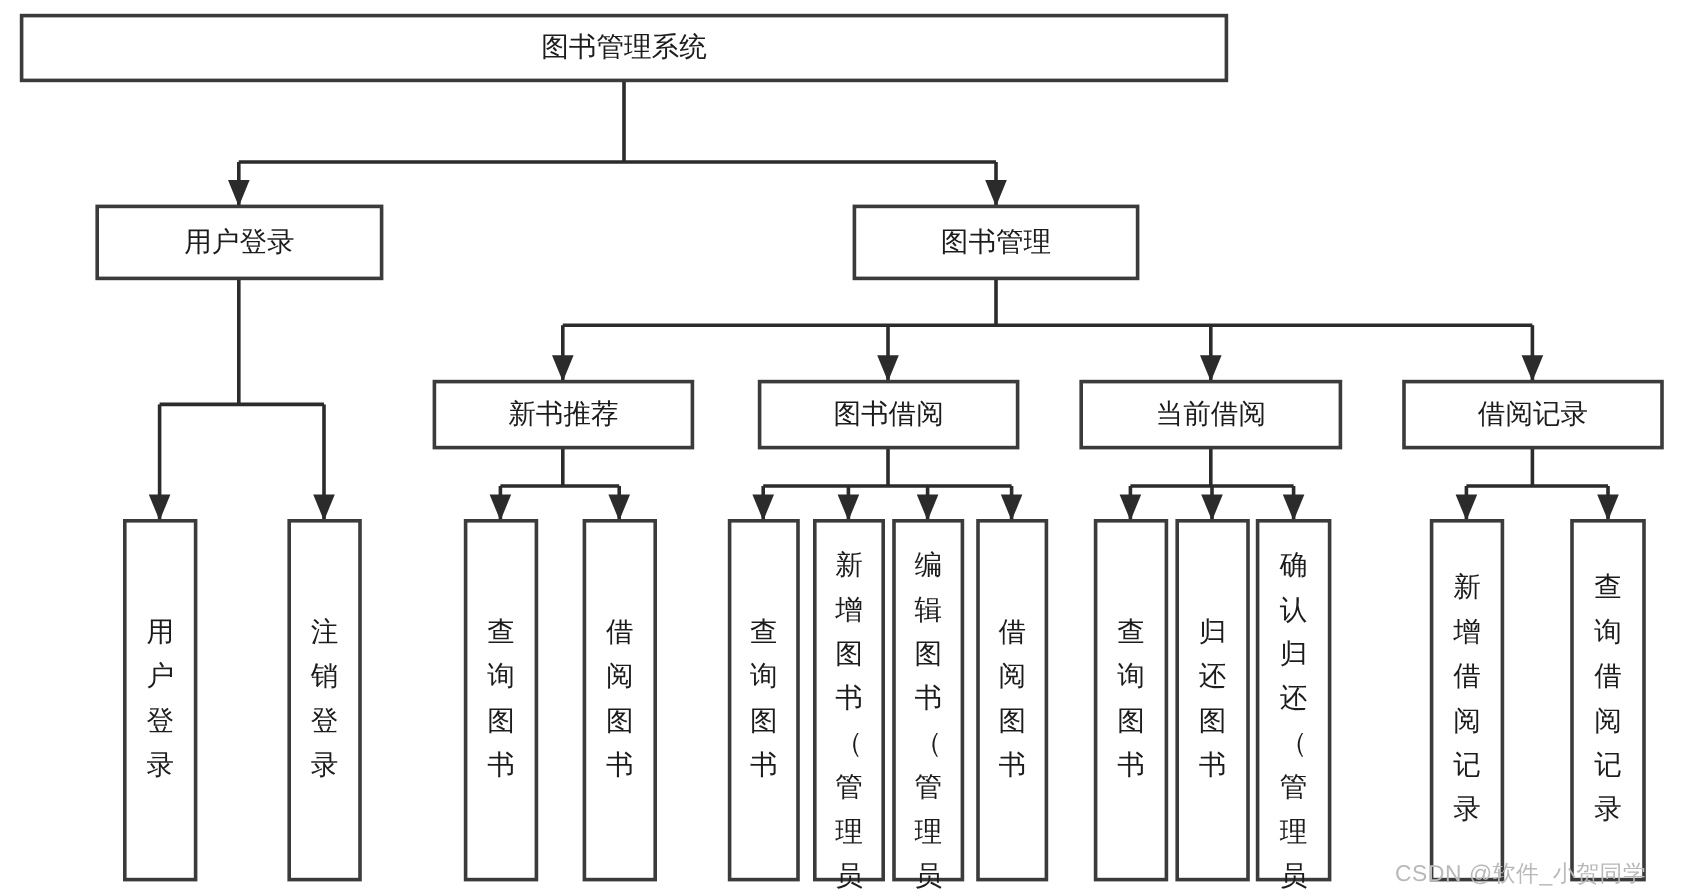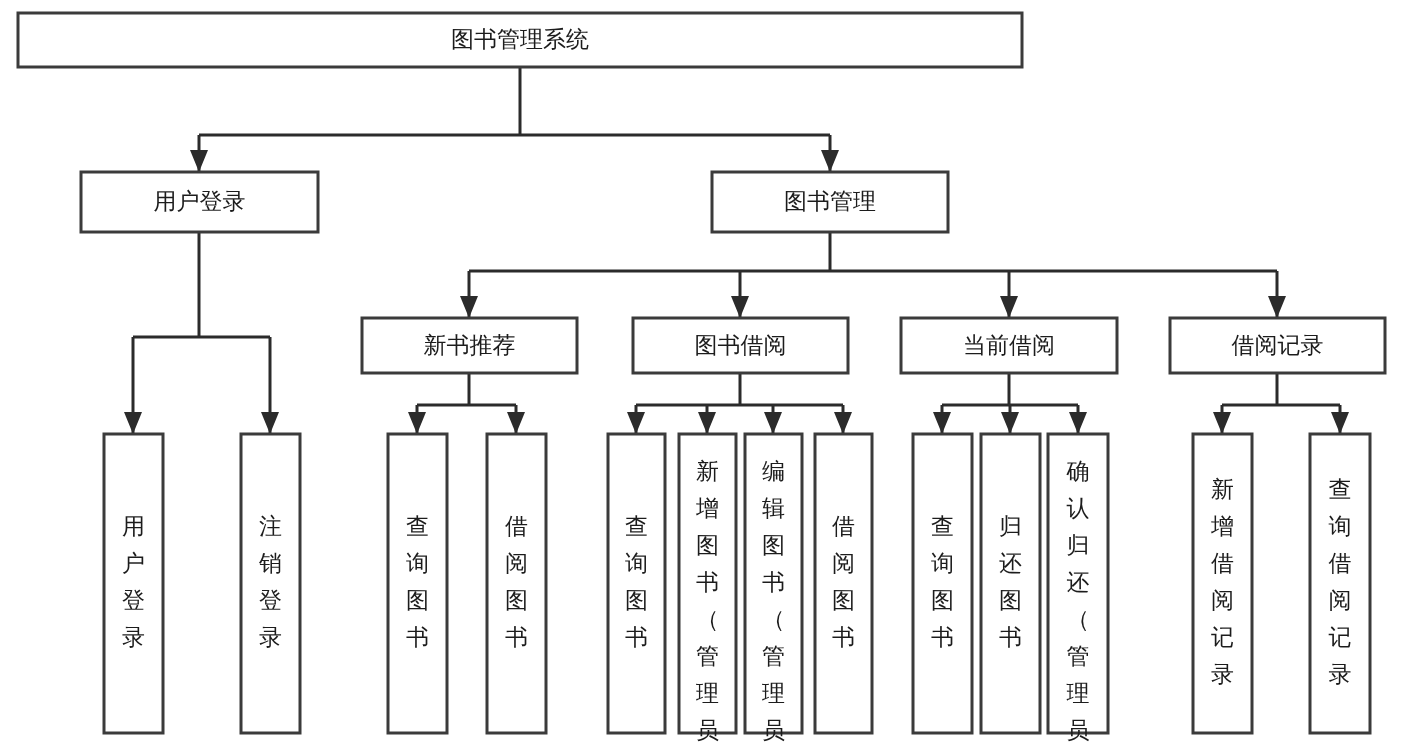--- a/index.html
+++ b/index.html
@@ -216,13 +216,14 @@
         <g>
           <rect x="1193" y="434" width="59" height="299" class="node-box"></rect>
           <text x="1222.5" class="node-label label-v"><tspan x="1222.5" y="491">新</tspan><tspan x="1222.5" y="528">增</tspan><tspan x="1222.5" y="565">借</tspan><tspan x="1222.5" y="602">阅</tspan><tspan x="1222.5" y="639">记</tspan><tspan x="1222.5" y="676">录</tspan></text>
         </g>
         <g>
           <rect x="1310" y="434" width="60" height="299" class="node-box"></rect>
           <text x="1340" class="node-label label-v"><tspan x="1340" y="491">查</tspan><tspan x="1340" y="528">询</tspan><tspan x="1340" y="565">借</tspan><tspan x="1340" y="602">阅</tspan><tspan x="1340" y="639">记</tspan><tspan x="1340" y="676">录</tspan></text>
         </g>
       </g>
   </svg>
+  <div class="watermark">CSDN @软件_小贺同学</div>
 </div>
 
 </body></html>

